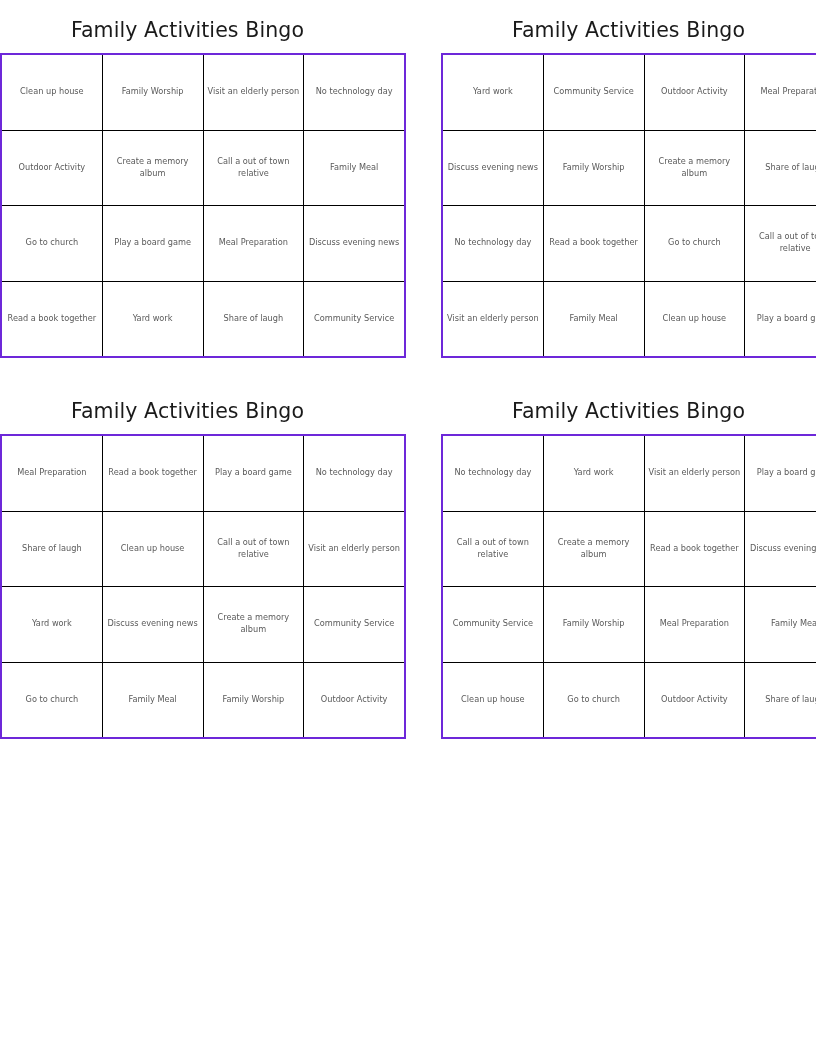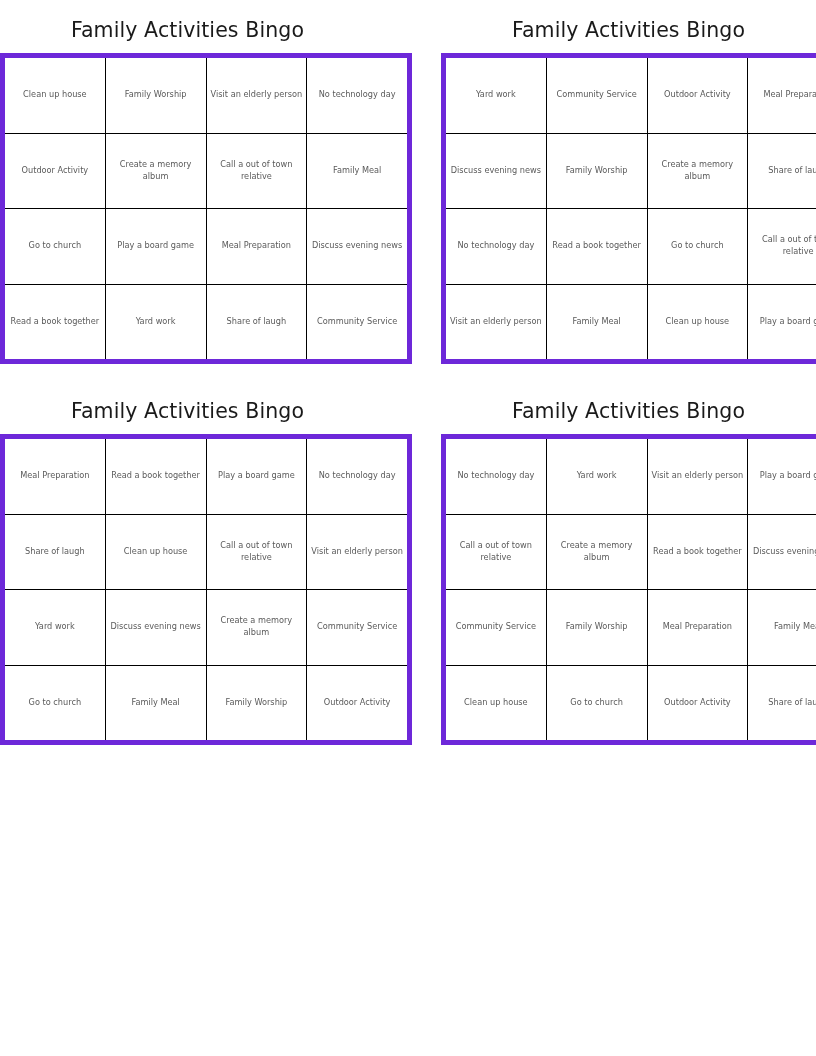--- a/index.html
+++ b/index.html
@@ -54,21 +54,21 @@
     display: flex;
     align-items: center;
     justify-content: center;
     letter-spacing: 0.1px;
   }
 
   table.bingo-grid {
     border-collapse: collapse;
     table-layout: fixed;
     width: 375px;
-    border: 5px solid #6d28d9;
+    border: 2px solid #6d28d9;
   }
 
   table.bingo-grid td.bingo-cell {
     border: 1px solid #000000;
     width: 93.75px;
     height: 70.5px;
     padding: 2px 3px;
     text-align: center;
     vertical-align: middle;
     font-family: "DejaVu Sans", sans-serif;

